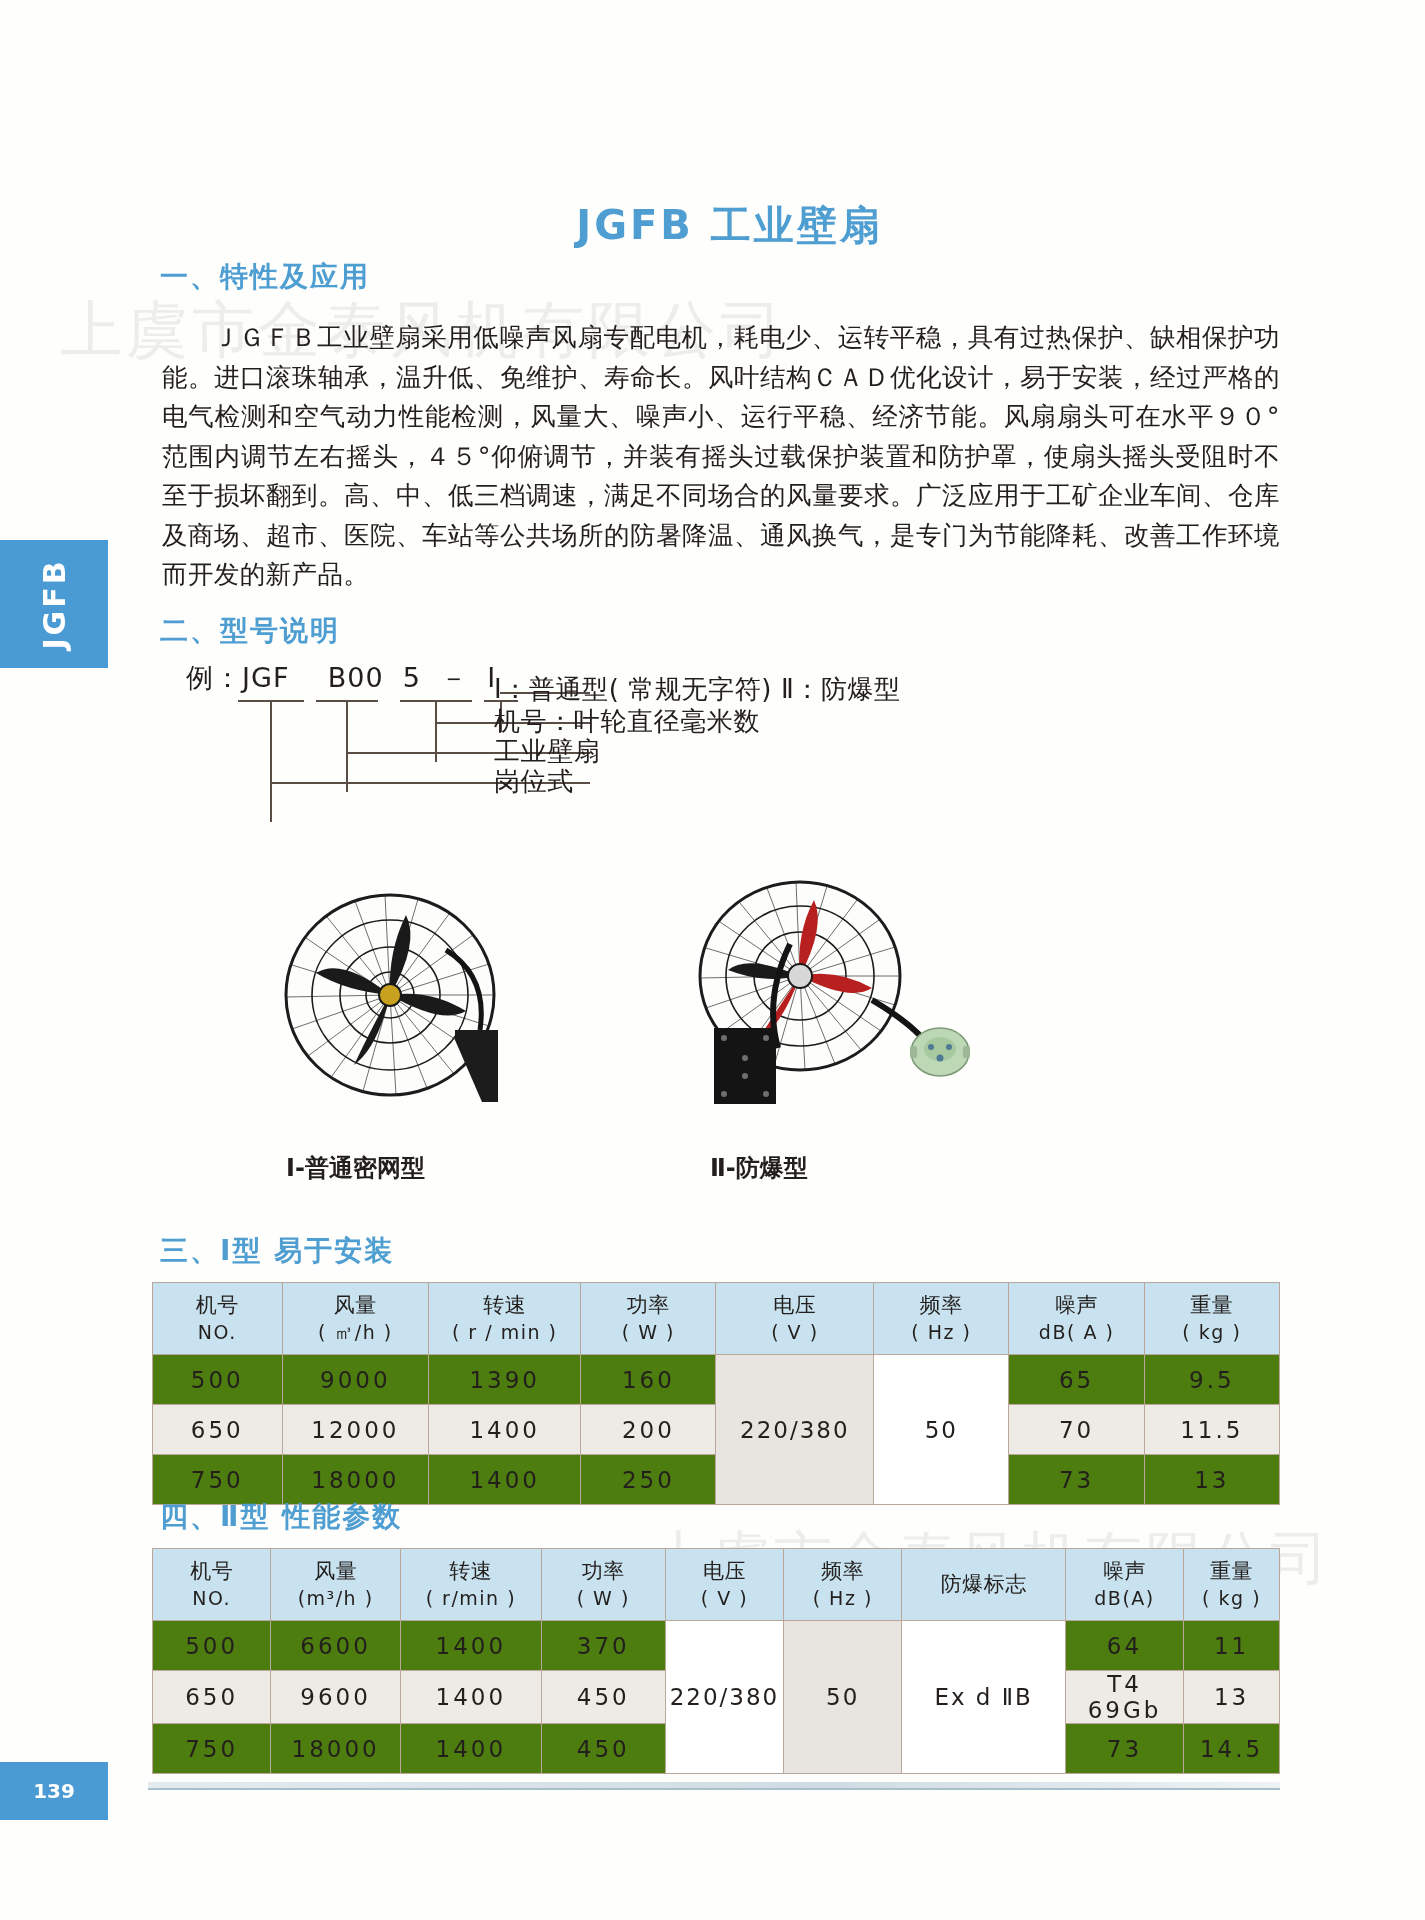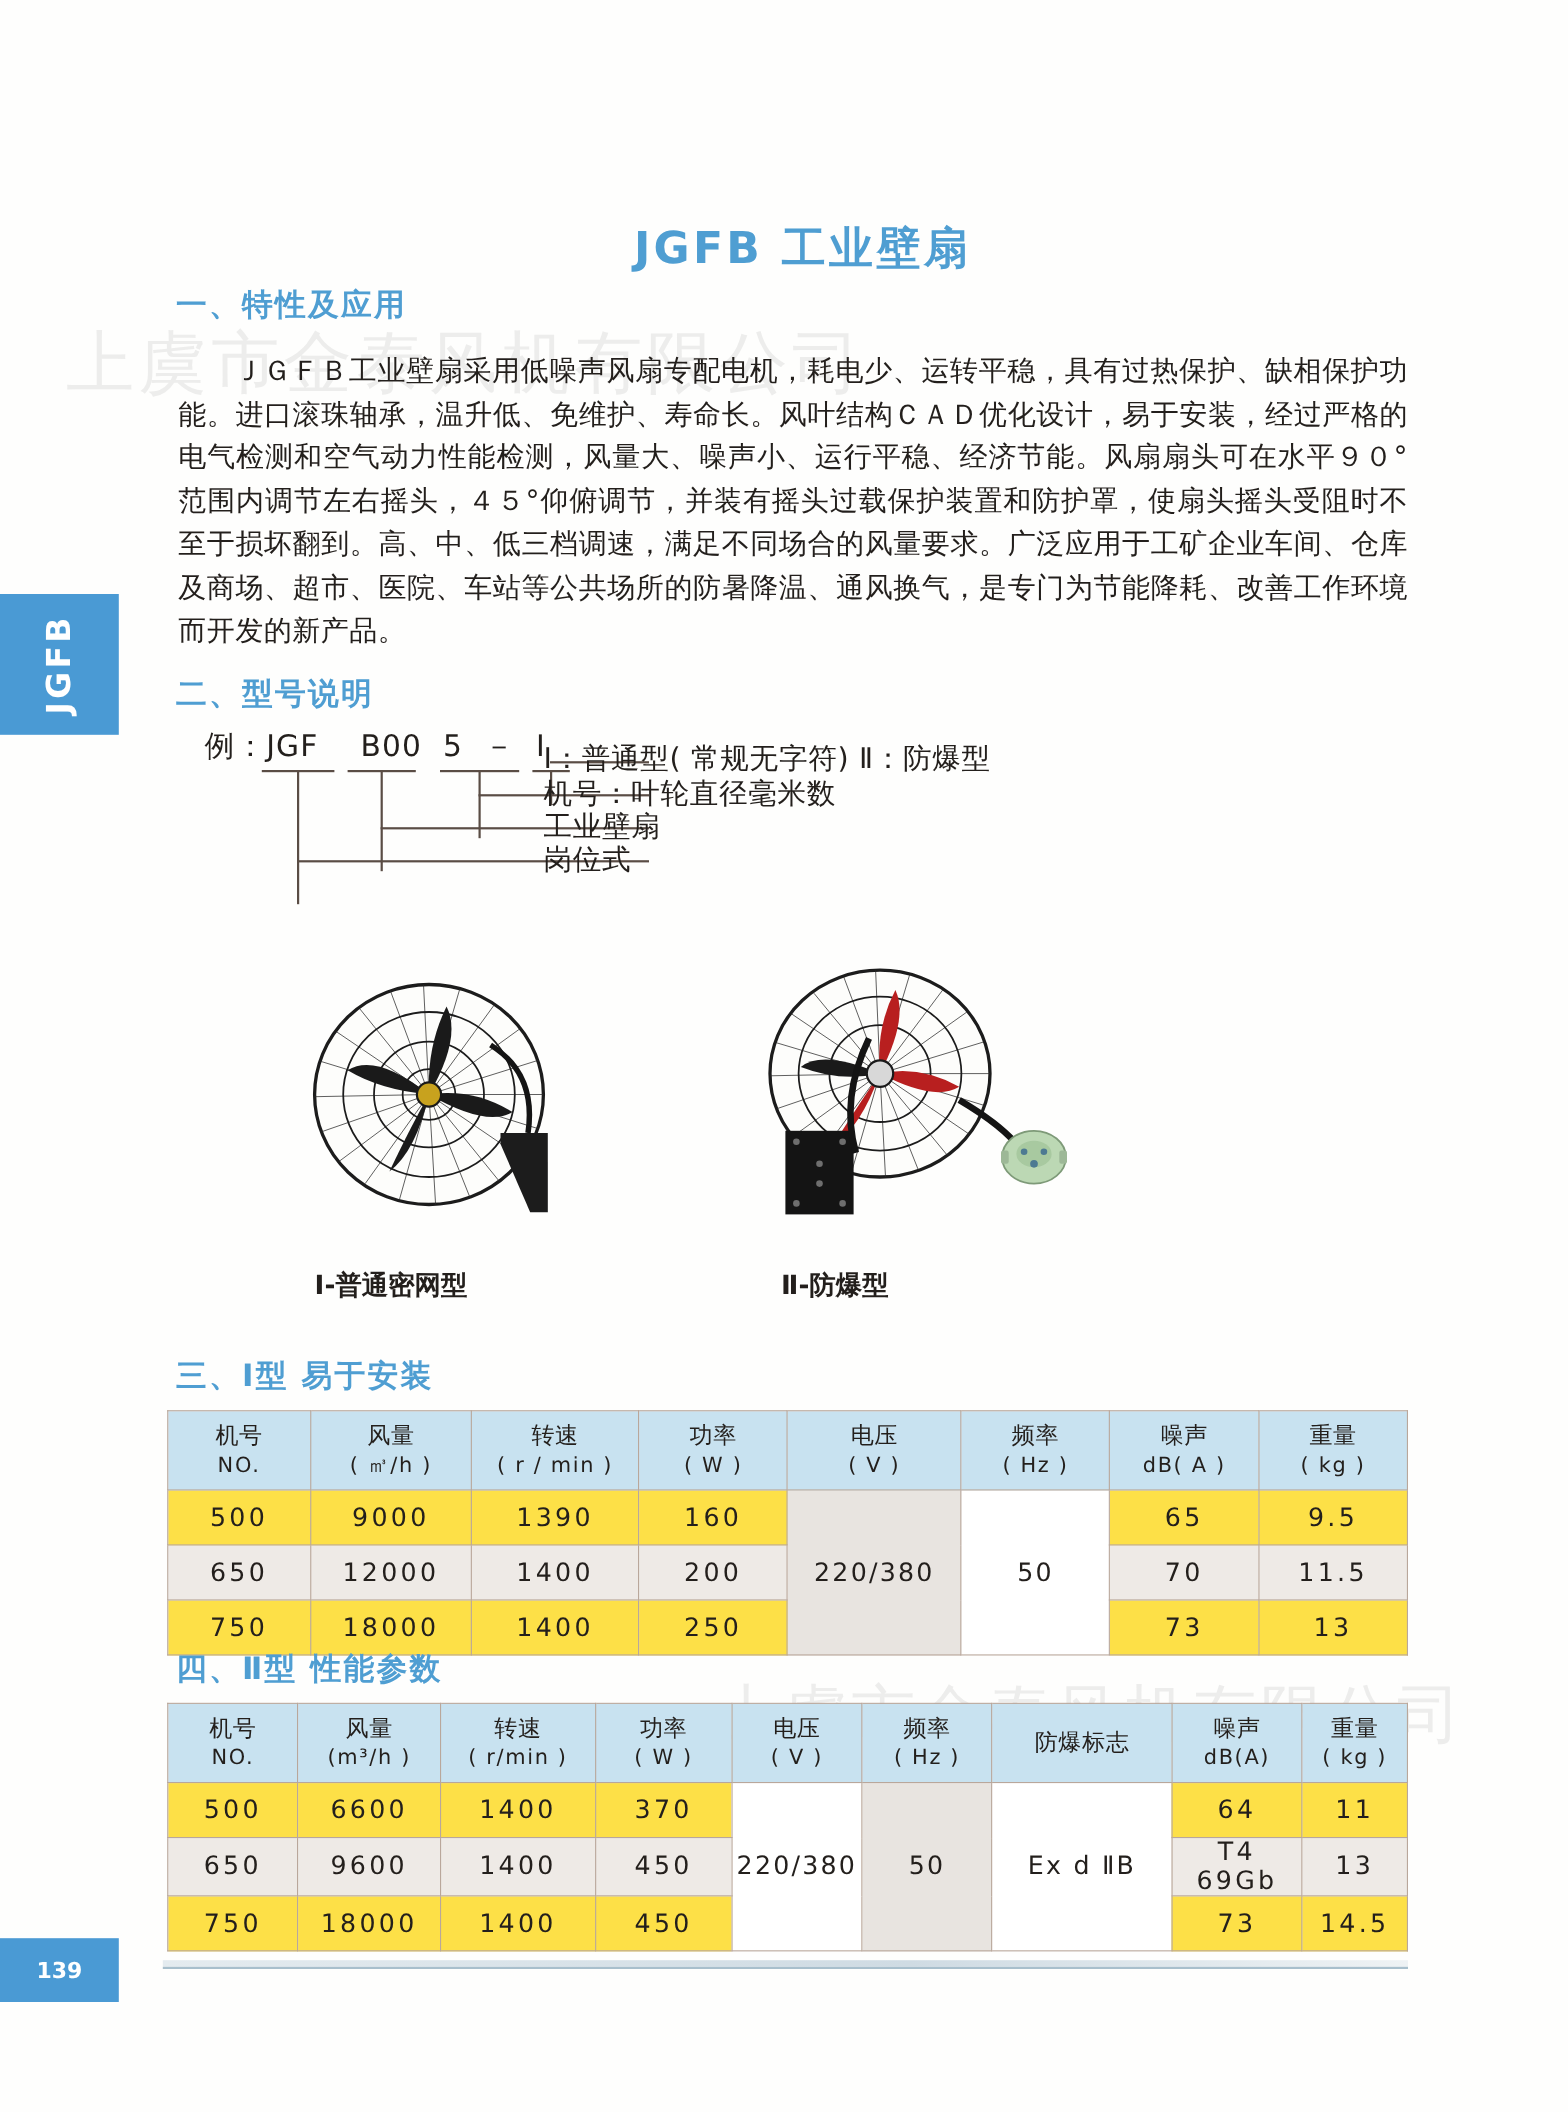--- a/index.html
+++ b/index.html
@@ -233,21 +233,21 @@
   }
   .spec-table th .sub {
     display: block;
     font-size: 19px;
     letter-spacing: 1.5px;
   }
   .spec-table td {
     font-size: 23px;
     height: 50px;
     letter-spacing: 3px;
-    background: #fde047;
+    background: #4d7c0f;
   }
   .spec-table tr.alt td { background: #eeeae6; }
   .spec-table td.merged { background: #e8e4e0; letter-spacing: 2px; }
   .spec-table td.merged-white { background: #ffffff; letter-spacing: 2px; }
 </style>
 </head>
 <body>
 
 <div id="page">
 

